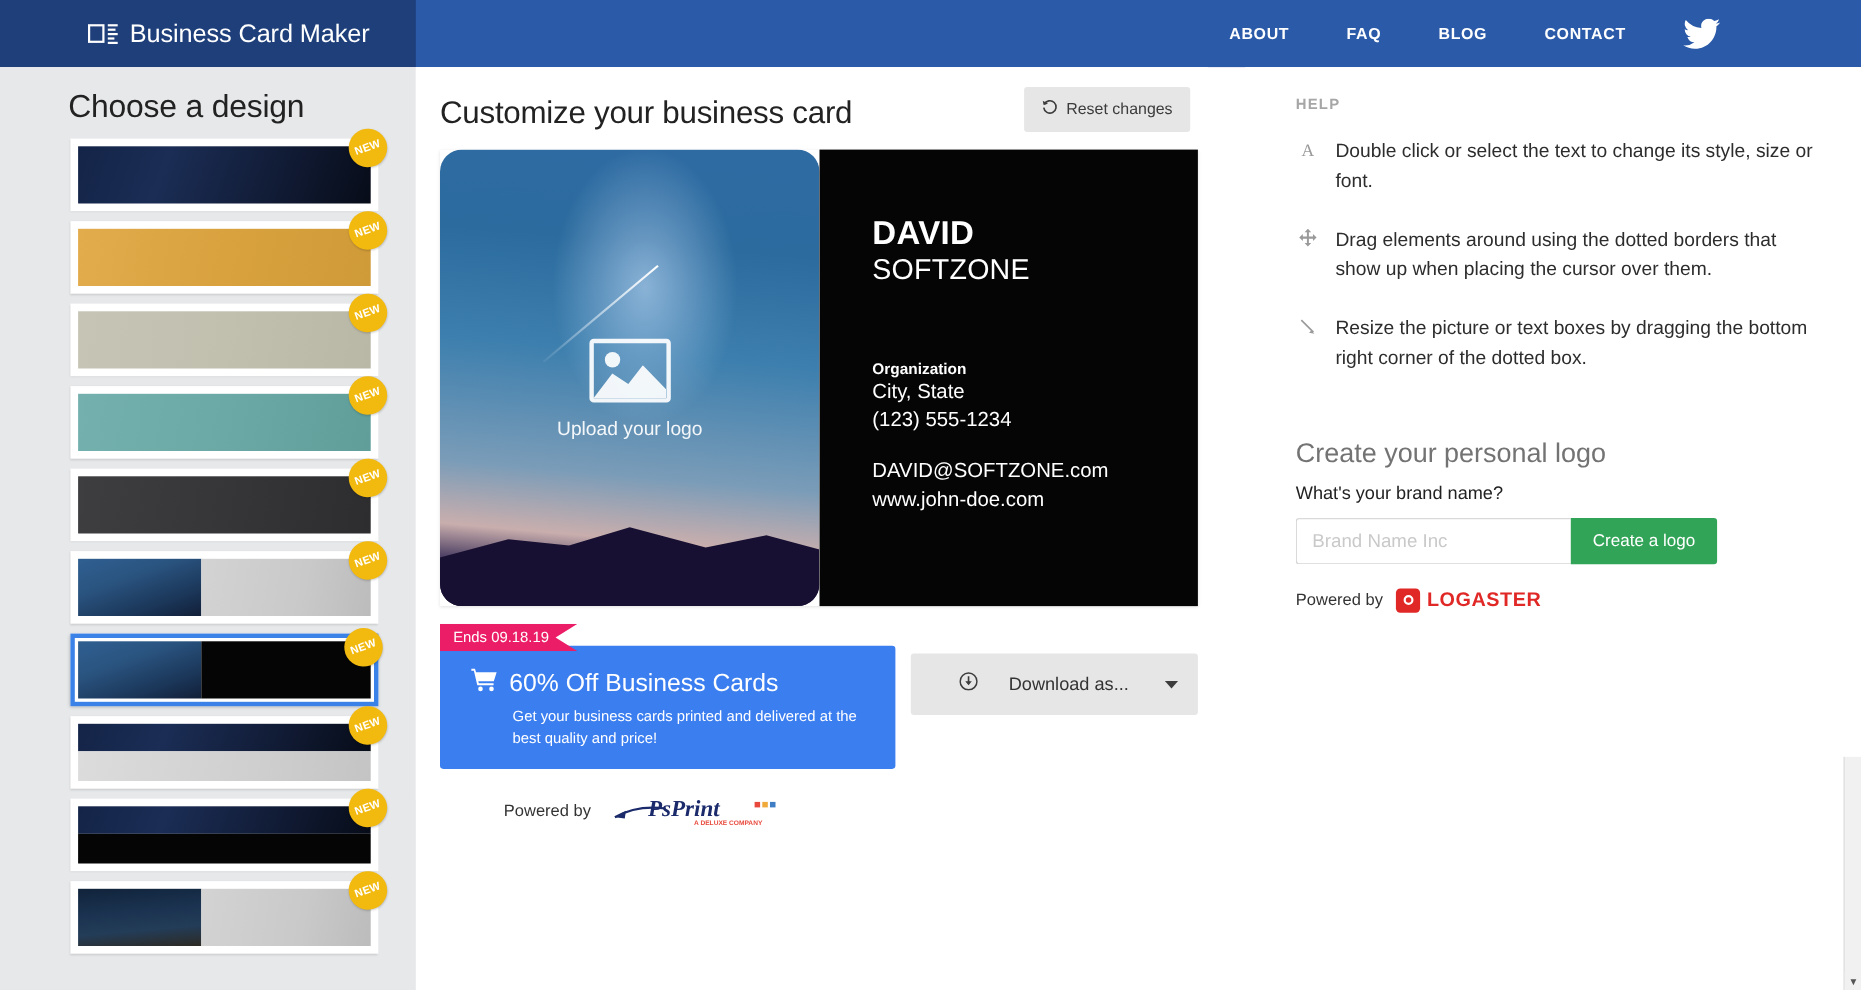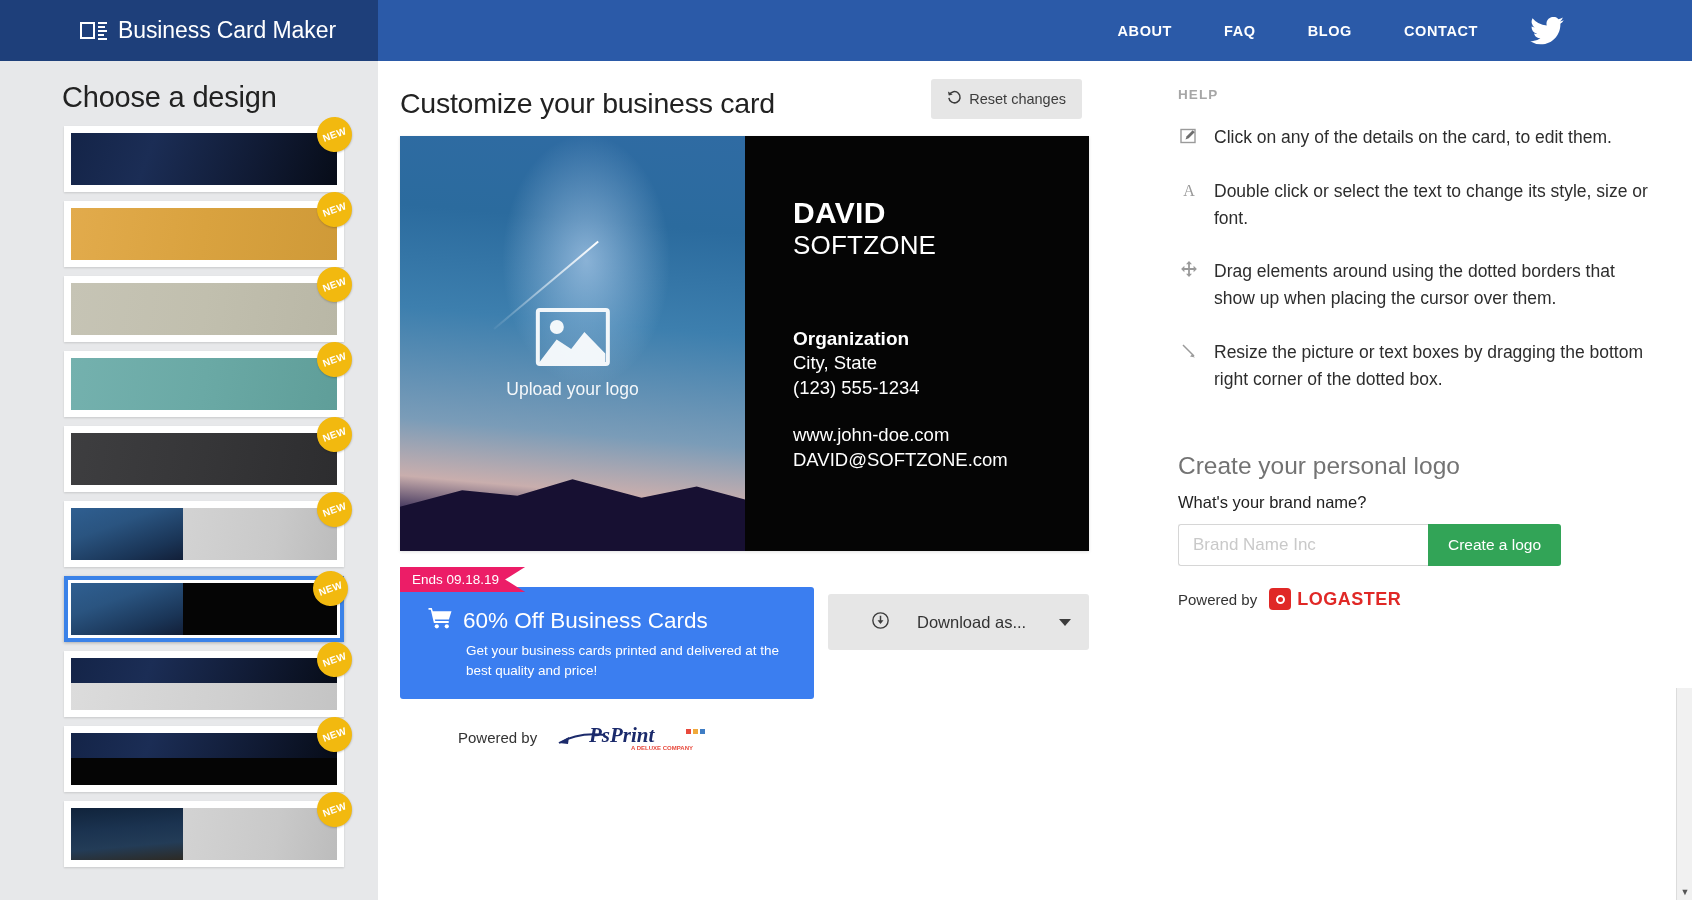--- a/index.html
+++ b/index.html
@@ -145,20 +145,21 @@
     margin-top: 16px;
     width: 689px; height: 415px;
     display: flex;
     box-shadow: 0 1px 3px rgba(0,0,0,0.12);
   }
   .card-left {
     width: 345px; height: 415px; position: relative; overflow: hidden;
     background:
       radial-gradient(ellipse 120px 180px at 54% 30%, rgba(210,230,255,0.55), rgba(210,230,255,0) 70%),
       linear-gradient(185deg, #2f6ba3 0%, #2b6b9e 22%, #3d7fae 45%, #7a9cb8 70%, #c9aead 83%, #4a3d62 90%, #1b1533 100%);
+    border-radius: 20px;
   }
   .card-left::after {
     
     content: "";
     position: absolute; left: 0; bottom: 0; width: 100%; height: 92px;
     background: #171032;
     clip-path: polygon(0 52%, 18% 34%, 34% 40%, 50% 22%, 70% 42%, 86% 30%, 100% 44%, 100% 100%, 0 100%);
   }
   .shoot-star {
     position: absolute; left: 94px; top: 192px;
@@ -184,21 +185,21 @@
     clip-path: polygon(0 100%, 26% 34%, 48% 62%, 68% 12%, 100% 76%, 100% 100%);
   }
   .upload-label { color: rgba(255,255,255,0.93); font-size: 17.5px; margin-top: 13px; }
   .card-right {
     width: 344px; height: 415px; background: #050505;
     padding: 60px 0 0 48px; position: relative;
   }
   .cd-name { color: #ffffff; font-size: 30px; font-weight: bold; line-height: 1.1; letter-spacing: 0.3px; }
   .cd-surname { color: #ffffff; font-size: 26px; font-weight: 400; line-height: 1.25; letter-spacing: 0.2px; }
   .cd-block2 { margin-top: 64px; }
-  .cd-org { color: #ffffff; font-size: 19px; font-weight: bold; line-height: 1.35; }
+  .cd-org { color: #ffffff; font-size: 14px; font-weight: bold; line-height: 1.35; }
   .cd-line { color: #ffffff; font-size: 18.5px; font-weight: 400; line-height: 1.35; }
   .cd-block3 { margin-top: 21px; }
   .cd-contact { color: #ffffff; font-size: 18.5px; line-height: 1.37; }
 
   
   .promo-row { display: flex; align-items: flex-start; margin-top: 36px; gap: 14px; }
   .promo-wrap { position: relative; }
   .promo-ribbon {
     position: absolute; left: 0; top: -20px; z-index: 4;
     background: #ec1d67; color: #ffffff;
@@ -403,22 +404,22 @@
     </div>
     <div class="card-right">
       <div class="cd-name">DAVID</div>
       <div class="cd-surname">SOFTZONE</div>
       <div class="cd-block2">
         <div class="cd-org">Organization</div>
         <div class="cd-line">City, State</div>
         <div class="cd-line">(123) 555-1234</div>
       </div>
       <div class="cd-block3">
+        <div class="cd-contact">DAVID@SOFTZONE.com</div>
         <div class="cd-contact">www.john-doe.com</div>
-        <div class="cd-contact">DAVID@SOFTZONE.com</div>
       </div>
     </div>
   </div>
 
   <div class="promo-row">
     <div class="promo-wrap">
       <div class="promo-ribbon">Ends 09.18.19</div>
       <div class="promo-banner">
         <div class="promo-title">
           <span>
@@ -459,29 +460,20 @@
         <rect x="145" y="8" width="5" height="5" fill="#3f7dc4"></rect>
         <text x="76" y="29" font-family="Liberation Sans, sans-serif" font-size="6" font-weight="bold" fill="#e8493c">A DELUXE COMPANY</text>
       </svg>
     </span>
   </div>
 </main>
 
 <section class="help-panel">
   <div class="help-heading">HELP</div>
 
-  <div class="help-item">
-    <span class="help-icon">
-      <svg width="18" height="18" viewBox="0 0 18 18">
-          <rect x="1" y="2.5" width="14" height="13" fill="none" stroke="#9a9a9a" stroke-width="1.4"></rect>
-          <path d="M5.5 12.5l1.2-3.2 6-6 2 2-6 6z" fill="#6e6e6e"></path>
-        </svg>
-    </span>
-    <span class="help-text">Click on any of the details on the card, to edit them.</span>
-  </div>
 
   <div class="help-item">
     <span class="help-icon">
       <svg width="18" height="18" viewBox="0 0 18 18">
           <text x="9" y="15" text-anchor="middle" font-family="Liberation Serif, serif" font-size="16" fill="#9a9a9a">A</text>
         </svg>
     </span>
     <span class="help-text">Double click or select the text to change its style, size or font.</span>
   </div>
 

